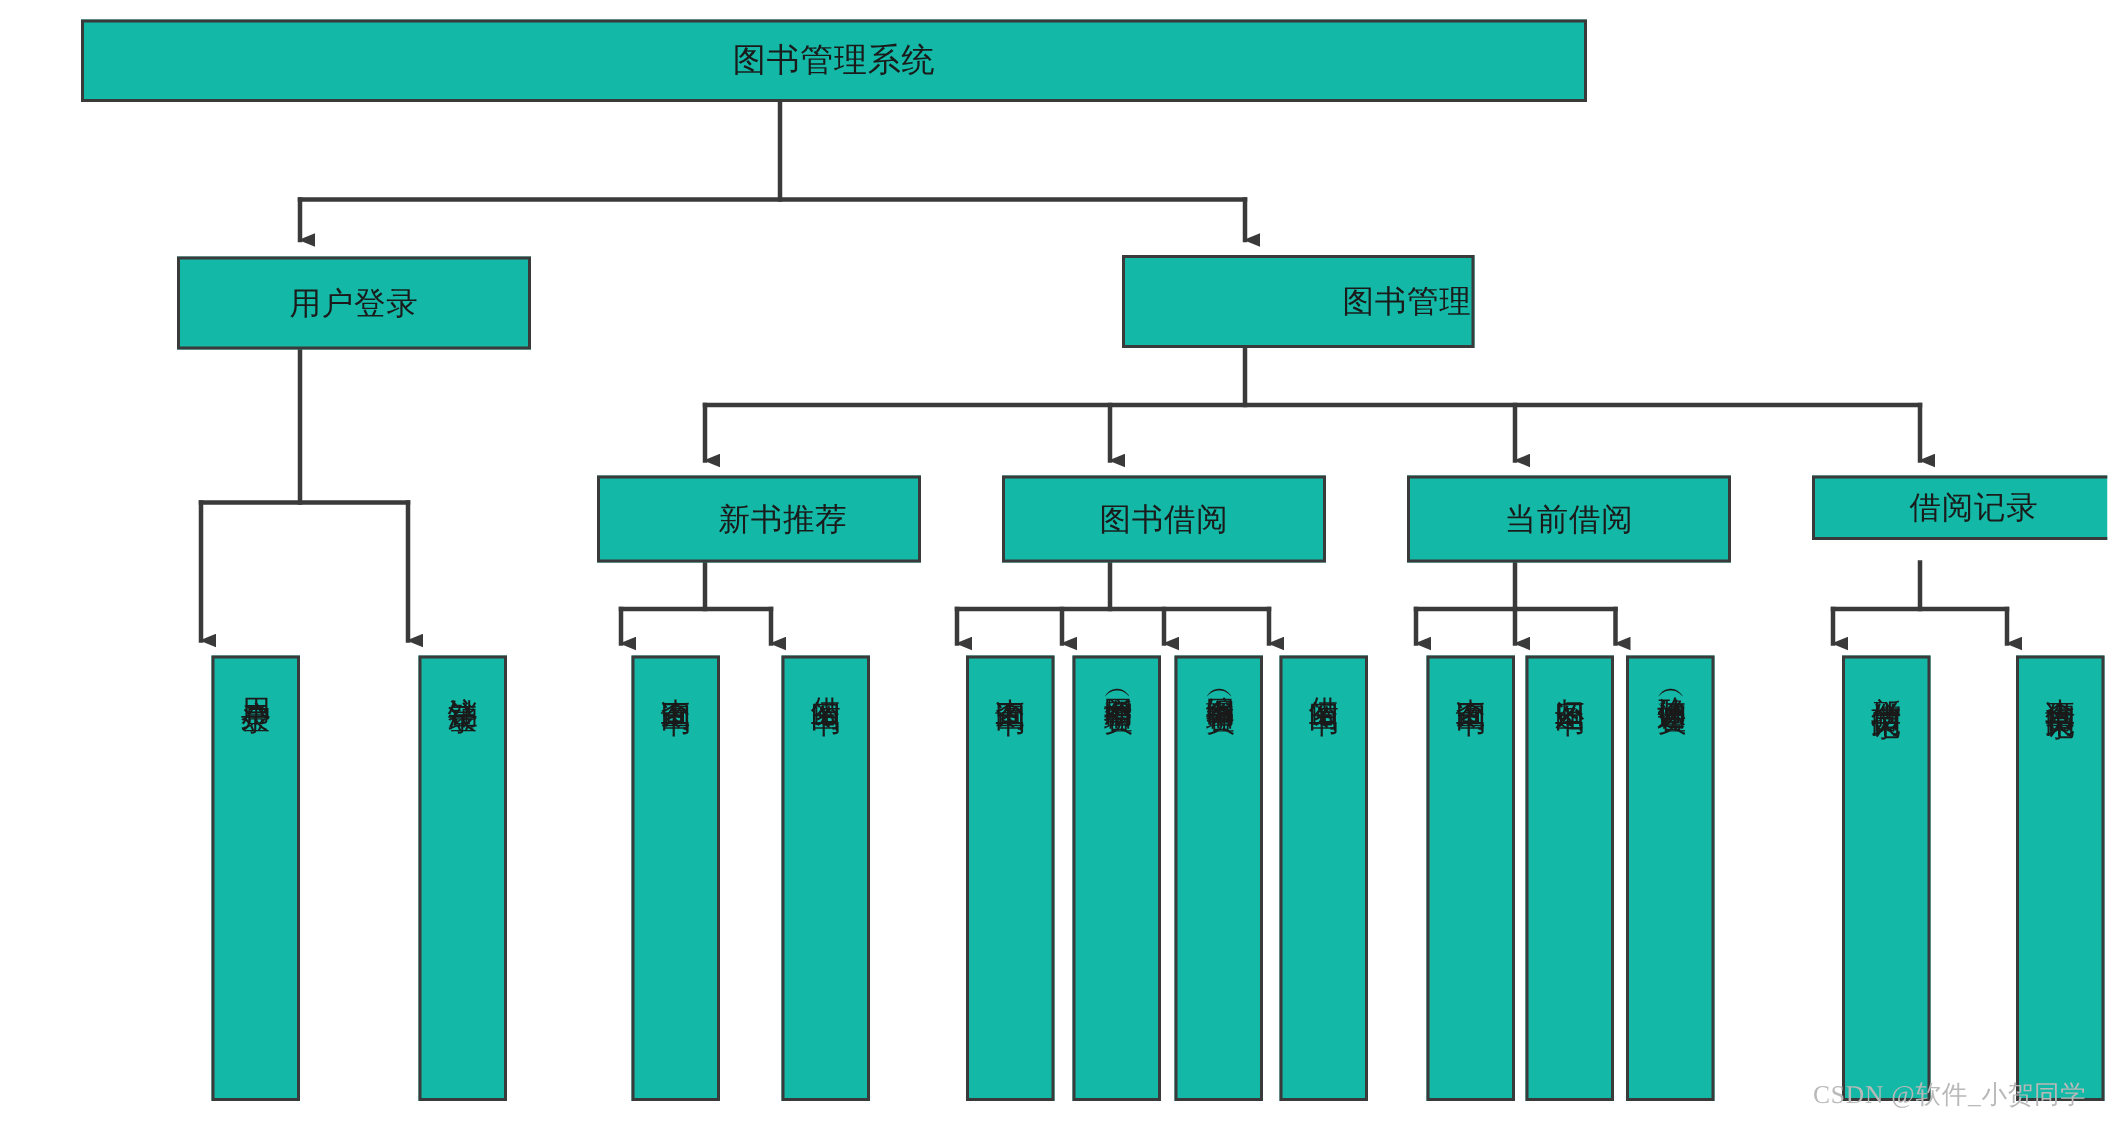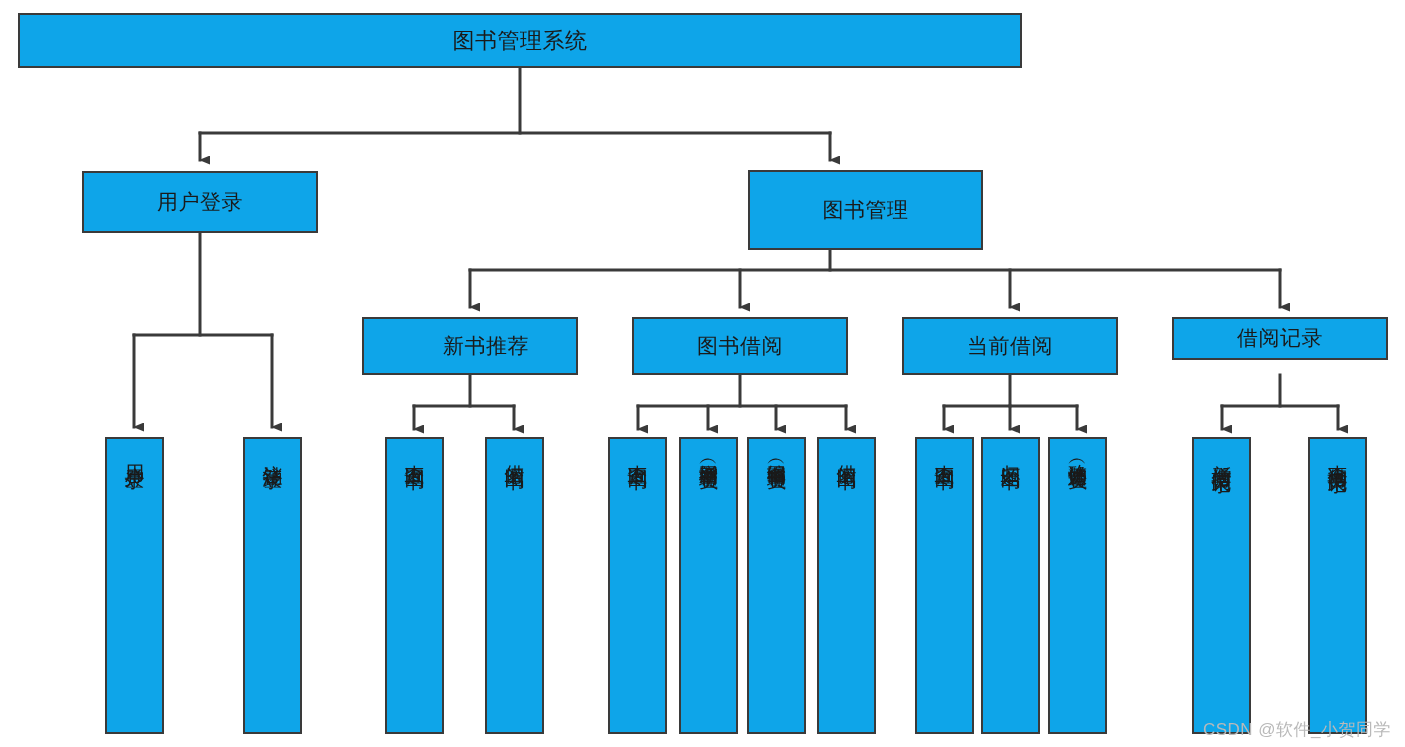--- a/index.html
+++ b/index.html
@@ -21,27 +21,28 @@
   #connector-layer {
     position: absolute;
     left: 0;
     top: 0;
     width: 1405px;
     height: 747px;
   }
   .node {
     position: absolute;
     box-sizing: border-box;
-    background: #0ea5e9;
+    background: #14b8a6;
     border: 2px solid #3a3a3a;
     display: flex;
     align-items: center;
     justify-content: center;
     color: #1a1a1a;
     z-index: 2;
+    margin-left: 36px;
   }
   .node-label {
     display: block;
     text-align: center;
     line-height: 1.18;
     white-space: nowrap;
   }
   
   .node.horiz .node-label {
     font-size: 21px;
@@ -71,21 +72,21 @@
   }
   #watermark {
     position: absolute;
     right: 14px;
     bottom: 6px;
     font-size: 17px;
     color: #b9b9b9;
     letter-spacing: 0.5px;
     z-index: 5;
     white-space: nowrap;
-    font-family: Liberation Sans, sans-serif;
+    font-family: Liberation Serif, serif;
   }
 </style>
 </head>
 <body>
 
 <div id="diagram-root">
 
   <svg id="connector-layer" viewBox="0 0 1405 747" width="1405" height="747" xmlns="http://www.w3.org/2000/svg">
     <defs>
       <marker id="arrowhead" markerWidth="10" markerHeight="11" refX="4.5" refY="10" orient="auto" markerUnits="userSpaceOnUse">
@@ -136,21 +137,21 @@
     </g>
   </svg>
 
   <div class="node horiz" id="node-root" style="left:18px; top:13px; width:1004px; height:55px;">
     <span class="node-label">图书管理系统</span>
   </div>
 
   <div class="node horiz" style="left:82px; top:171px; width:236px; height:62px;">
     <span class="node-label">用户登录</span>
   </div>
-  <div class="node horiz" style="left:748px; top:170px; width:235px; height:80px;">
+  <div class="node horiz" style="left:712px; top:170px; width:235px; height:62px;justify-content:flex-end;">
     <span class="node-label">图书管理</span>
   </div>
 
   <div class="node horiz" style="left:362px; top:317px; width:216px; height:58px;padding-left:32px;">
     <span class="node-label">新书推荐</span>
   </div>
   <div class="node horiz" style="left:902px; top:317px; width:216px; height:58px;">
     <span class="node-label">当前借阅</span>
   </div>
   <div class="node horiz" style="left:632px; top:317px; width:216px; height:58px;">

